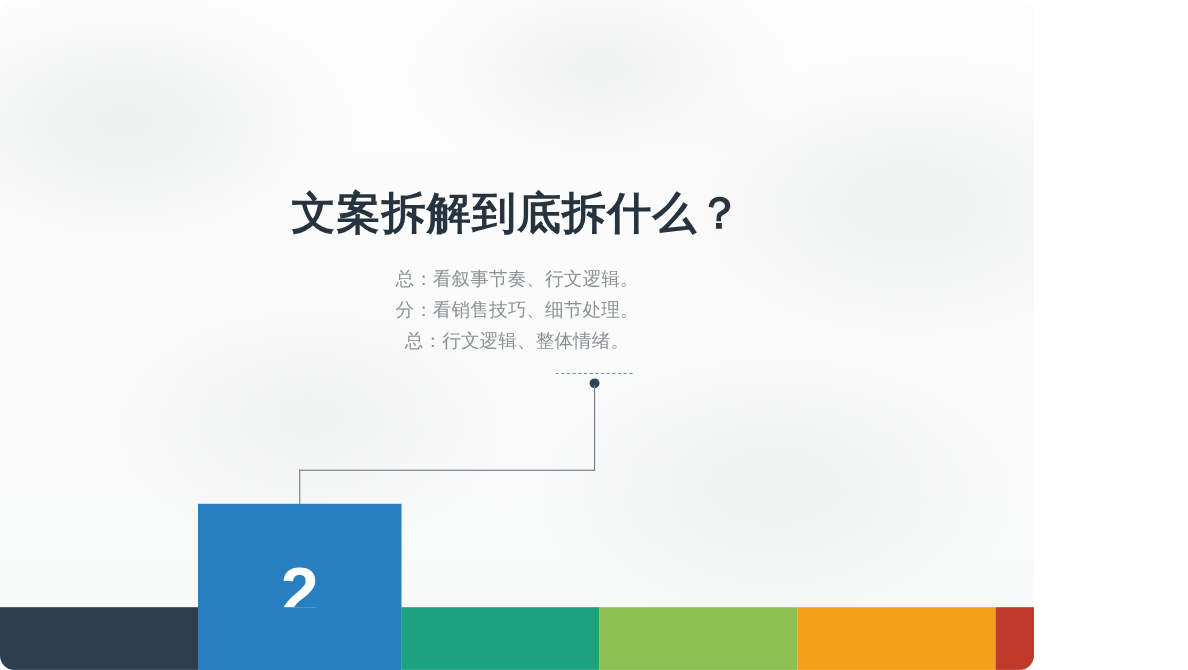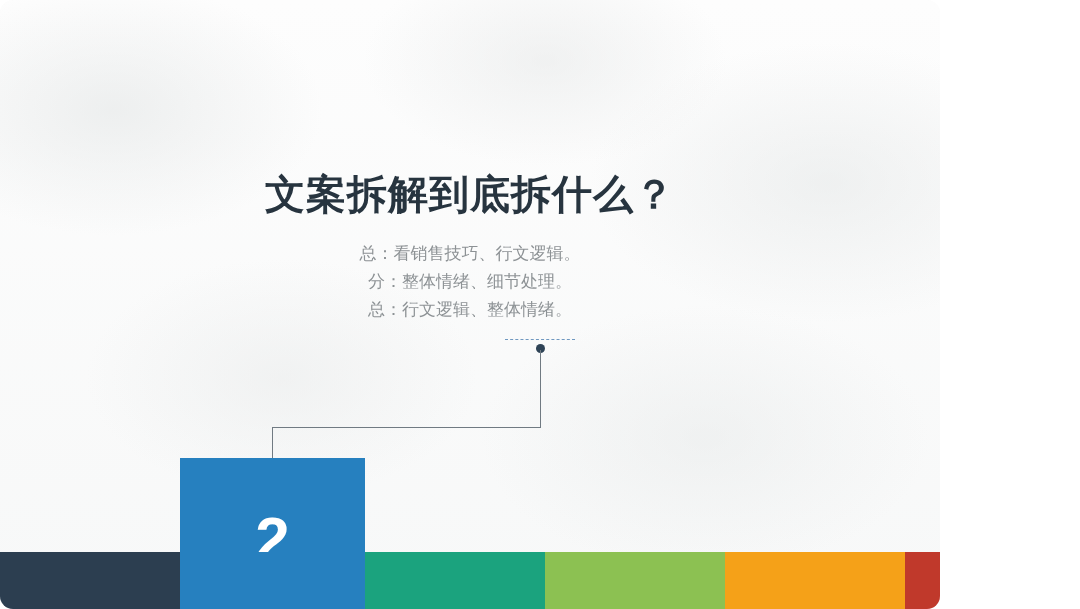--- a/index.html
+++ b/index.html
@@ -146,22 +146,22 @@
 </style>
 </head>
 <body>
 
 <div class="slide" style="background: rgb(251, 251, 251);">
   <div class="bg-texture"></div>
 
   <div class="title" style="color: rgb(39, 52, 63);">文案拆解到底拆什么？</div>
 
   <div class="subtitle" style="color: rgb(141, 146, 149);">
-    <div>总：看销售技巧、行文逻辑。</div>
-    <div>分：整体情绪、细节处理。</div>
+    <div>总：看叙事节奏、行文逻辑。</div>
+    <div>分：看销售技巧、细节处理。</div>
     <div>总：行文逻辑、整体情绪。</div>
   </div>
 
   <div class="dash-line" style="border-top-color: rgb(111, 152, 192);"></div>
   <div class="dot" style="background: rgb(46, 67, 86);"></div>
 
   <div class="connector-v1" style="background: rgb(112, 122, 130);"></div>
   <div class="connector-h" style="background: rgb(112, 122, 130);"></div>
   <div class="connector-v2" style="background: rgb(112, 122, 130);"></div>
 

